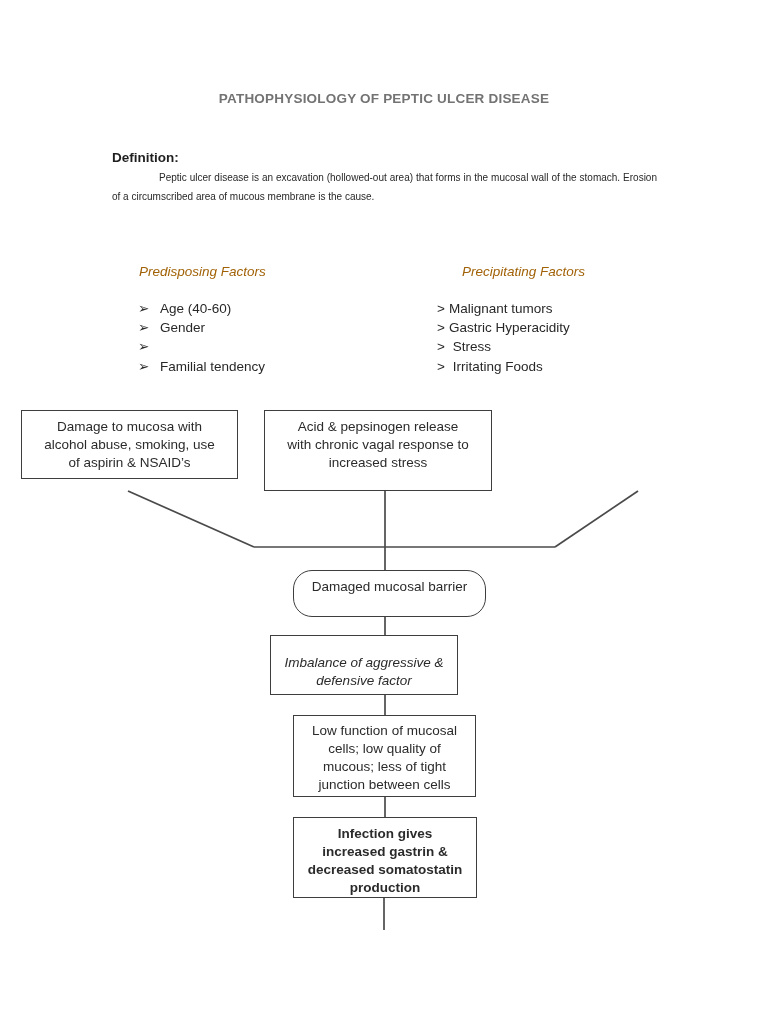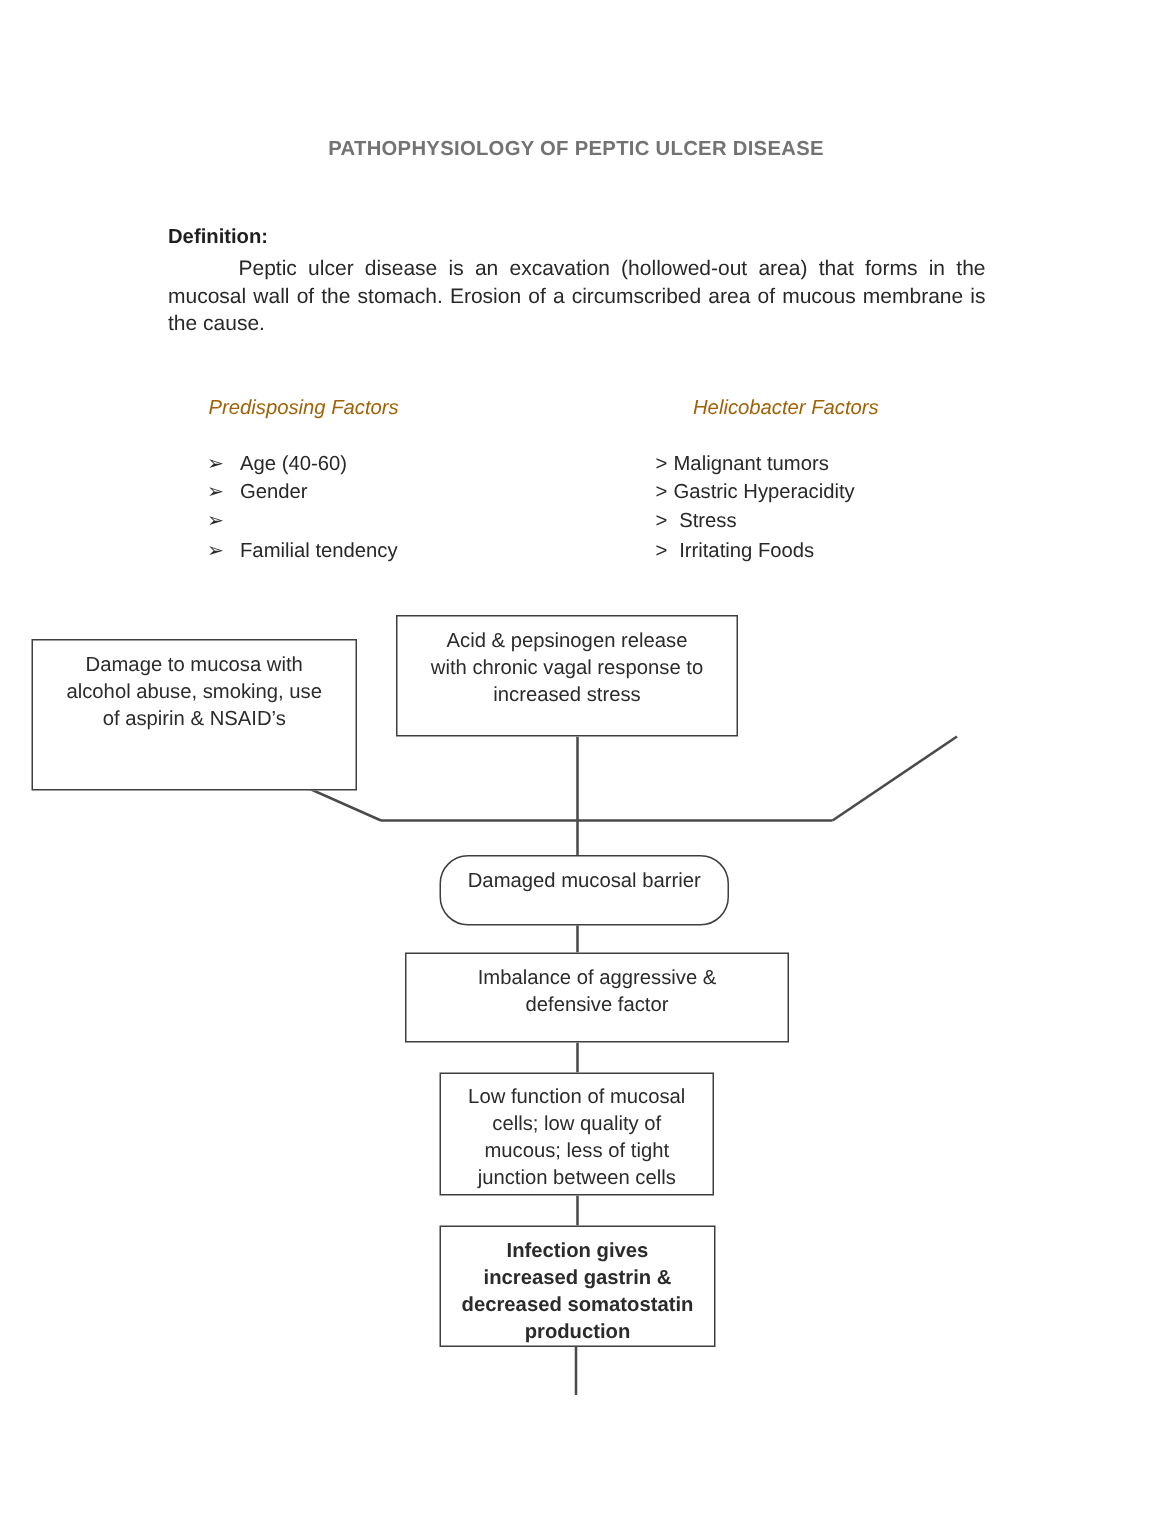--- a/index.html
+++ b/index.html
@@ -17,21 +17,21 @@
     position:absolute;left:0;right:0;top:91px;
     text-align:center;font-weight:bold;font-size:13.5px;
     letter-spacing:.2px;color:#737373;
   }
   .def-label{
     position:absolute;left:112px;top:130px;
     font-weight:bold;font-size:13.5px;color:#1f1f1f;margin-top:20px;
   }
   .def-par{
     position:absolute;left:112px;top:169px;width:545px;
-    font-size:14px;line-height:18.6px;
+    font-size:10px;line-height:18.6px;
     text-align:justify;text-align-last:left;
     text-indent:47px;color:#282828;
   }
 
   .factor-head{
     position:absolute;top:264px;
     font-style:italic;font-size:13.5px;color:#a16207;
   }
   .factor-head.left{left:139px;}
   .factor-head.right{left:462px;}
@@ -45,43 +45,43 @@
 
   .fc-box{
     position:absolute;
     border:1.5px solid #3e3e3e;
     background:#ffffff;
     box-sizing:border-box;
     font-size:13.5px;line-height:18px;
     text-align:center;color:#2b2b2b;
     white-space:pre-line;
   }
-  #box-damage    {left:21px; top:410px;width:217px;height:101px;padding-top:7px;margin-top:16px;}
+  #box-damage    {left:21px; top:410px;width:217px;height:69px;padding-top:7px;}
   #box-acid      {left:264px;top:410px;width:228px;height:81px;padding-top:7px;}
   #box-infection {left:530px;top:410px;width:216px;height:81px;padding-top:7px;}
   #box-barrier   {left:293px;top:570px;width:193px;height:47px;padding-top:7px;border-radius:19px;}
-  #box-imbalance {left:270px;top:635px;width:256px;height:60px;padding-top:7px;}
+  #box-imbalance {left:270px;top:635px;width:188px;height:60px;padding-top:18px;font-style:italic;}
   #box-lowfn     {left:293px;top:715px;width:183px;height:82px;padding-top:6px;}
   #box-gastrin   {left:293px;top:817px;width:184px;height:81px;padding-top:7px;font-weight:bold;}
 
   svg.connectors{position:absolute;left:0;top:0;pointer-events:none;}
 </style>
 </head>
 <body>
 
 <div class="page">
 
   <div class="title">PATHOPHYSIOLOGY OF PEPTIC ULCER DISEASE</div>
 
   <div class="def-label">Definition:</div>
 
   <div class="def-par">Peptic ulcer disease is an excavation (hollowed-out area) that forms in the mucosal wall of the stomach. Erosion of a circumscribed area of mucous membrane is the cause.</div>
 
   <div class="factor-head left">Predisposing Factors</div>
-  <div class="factor-head right">Helicobacter Factors</div>
+  <div class="factor-head right">Precipitating Factors</div>
 
   <div class="factor-list left">
     <div class="f-item">
       <span class="bullet">➢</span>
       <span>Age (40-60)</span>
     </div>
     <div class="f-item">
       <span class="bullet">➢</span>
       <span>Gender</span>
     </div>

